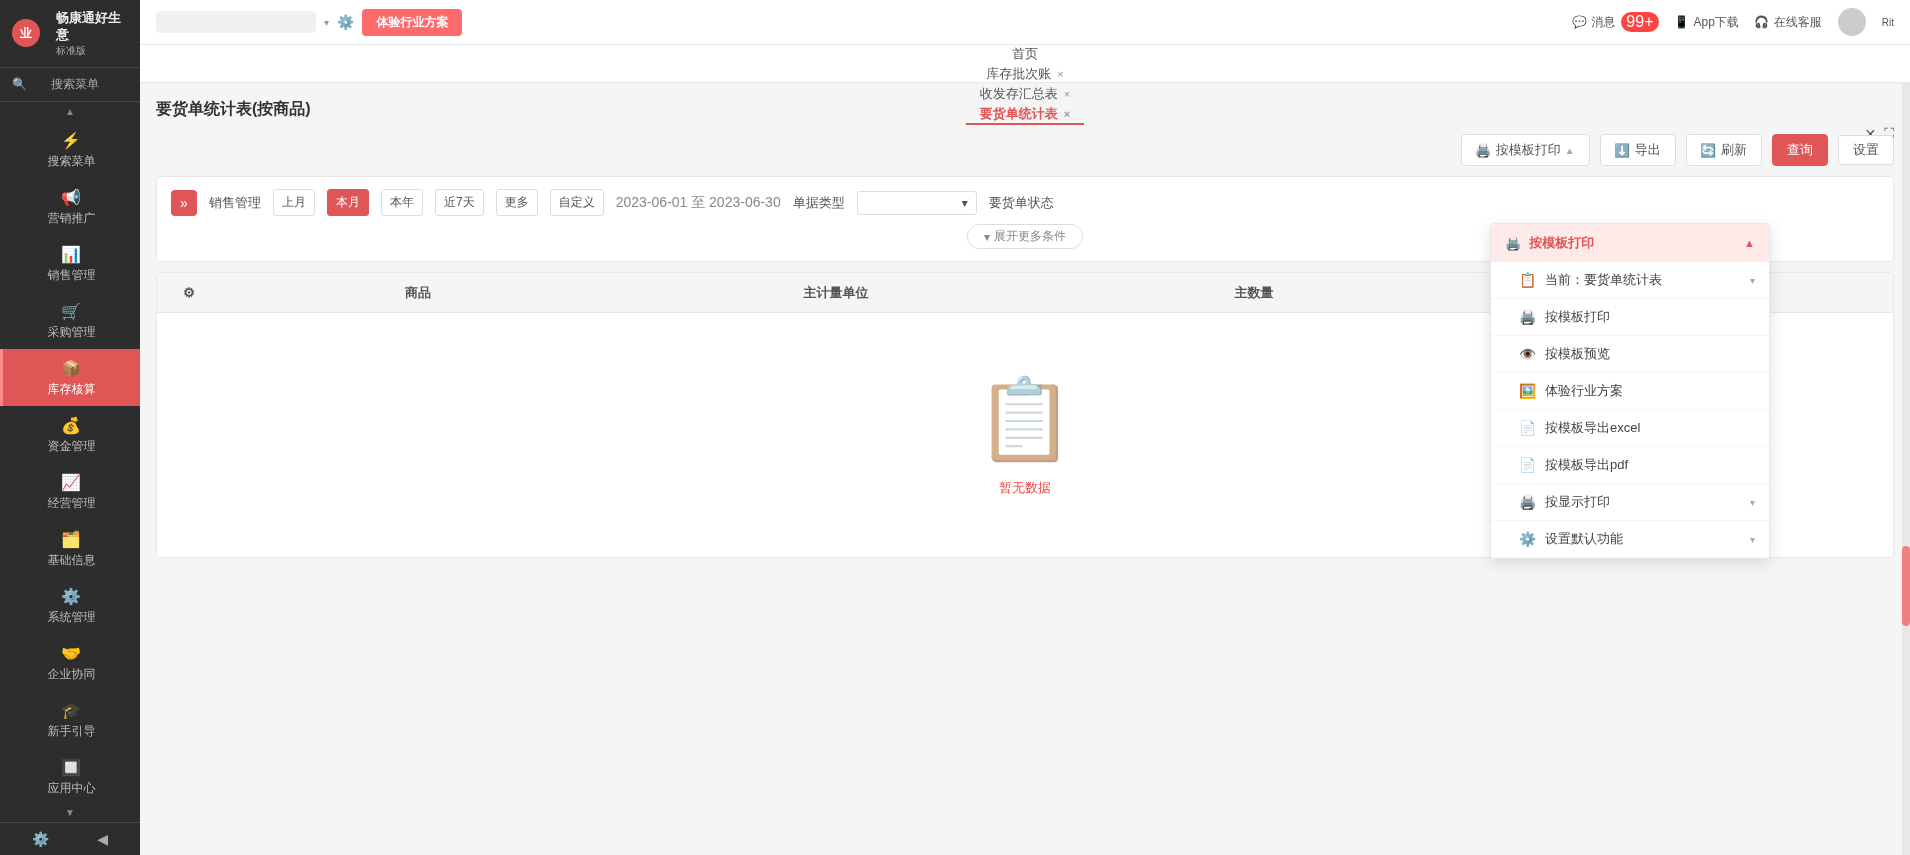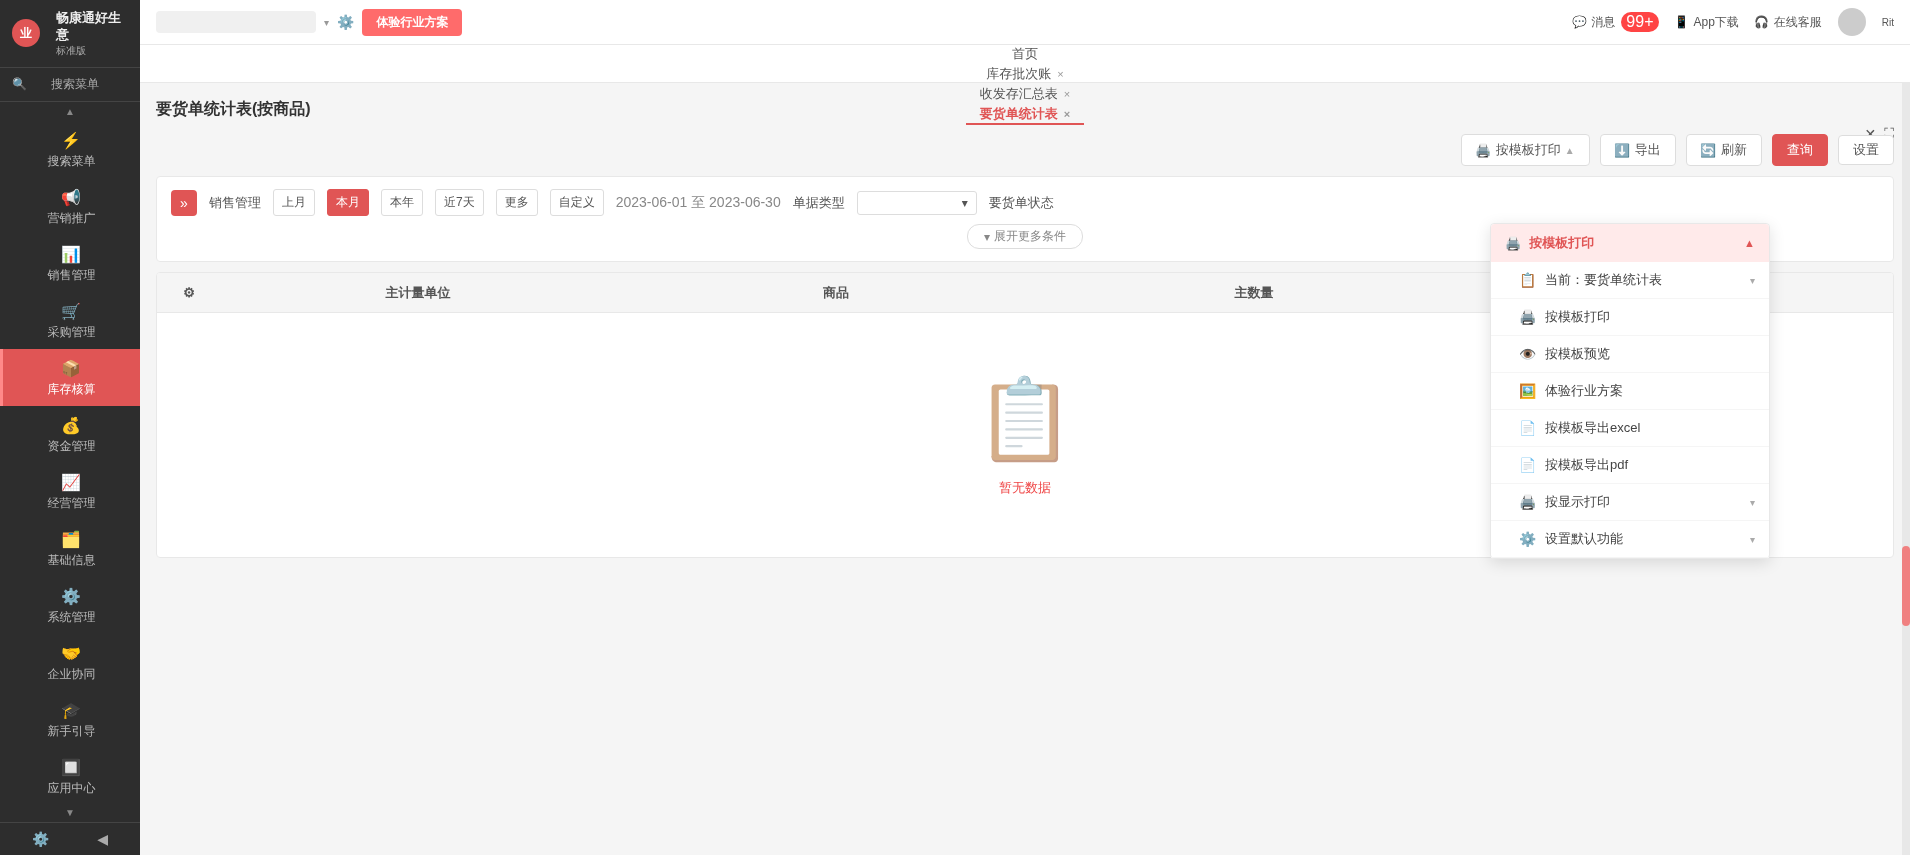--- a/index.html
+++ b/index.html
@@ -496,22 +496,22 @@
         <div class="expand-more-btn">
           <span>▾</span>
           <span>展开更多条件</span>
         </div>
       </div>
     </div>
 
     <div class="table-wrapper">
       <div class="table-header-row">
         <div class="table-header-cell" style="flex:0 0 40px;">⚙</div>
+        <div class="table-header-cell">商品</div>
         <div class="table-header-cell">主计量单位</div>
-        <div class="table-header-cell">商品</div>
         <div class="table-header-cell">主数量</div>
         <div class="table-header-cell">零售金额</div>
       </div>
       <div class="table-empty">
         <div class="empty-icon">📋</div>
         <div class="empty-text">暂无数据</div>
       </div>
     </div>
 
     <div class="dropdown-menu">

